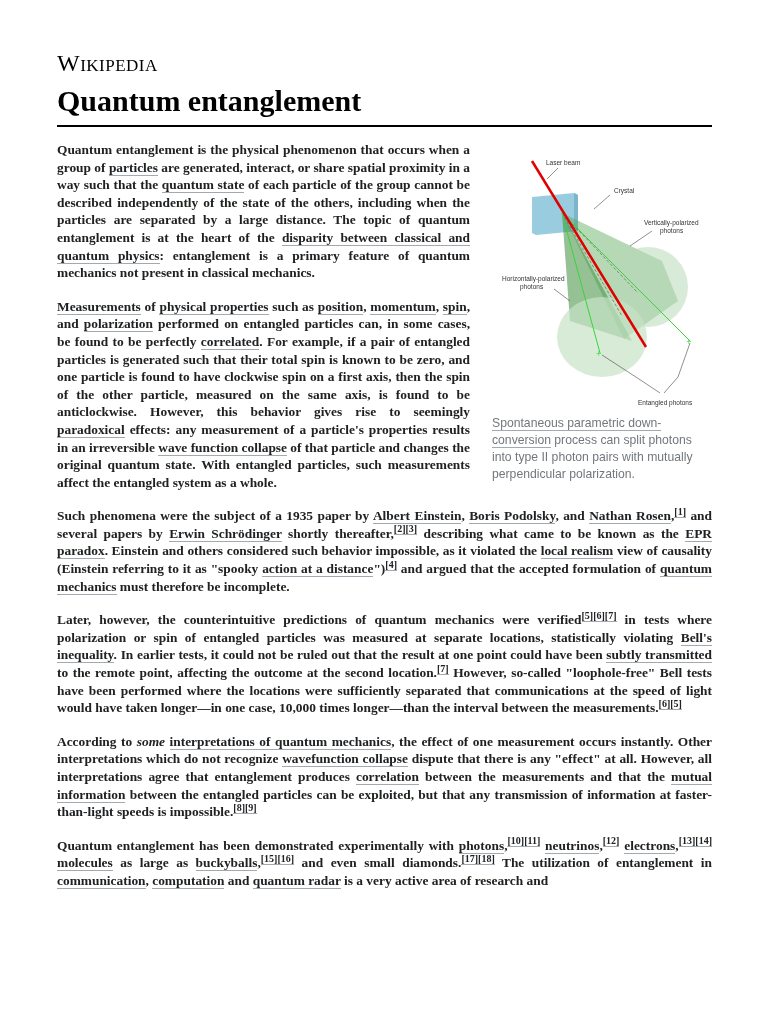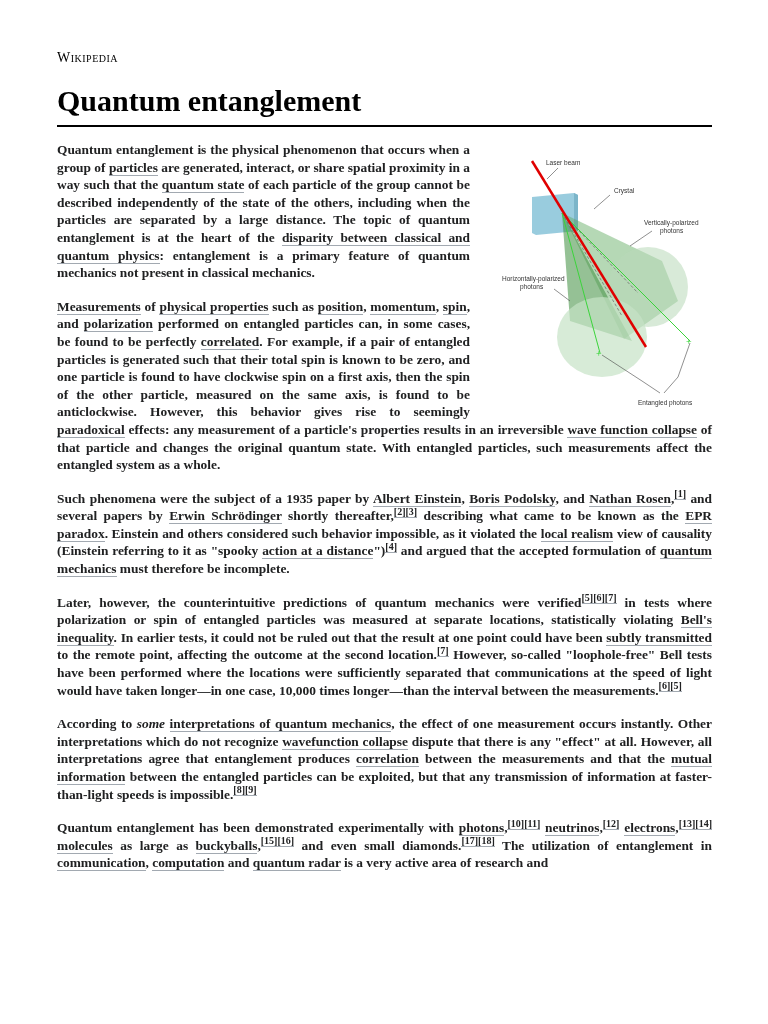--- a/index.html
+++ b/index.html
@@ -1,18 +1,18 @@
 <!DOCTYPE html>
 <html><head>
 <meta charset="utf-8">
 <style>
   html, body { margin: 0; padding: 0; background: #ffffff; }
   body { width: 768px; height: 1024px; overflow: hidden; position: relative;
          font-family: "Liberation Serif", "DejaVu Serif", serif; color: #202122; }
-  .logo { position: absolute; left: 57px; top: 50px; font-size: 14px; letter-spacing: 0.5px;
+  .logo { position: absolute; left: 57px; top: 50px; font-size: 24px; letter-spacing: 0.5px;
           font-family: "Liberation Serif", serif; color: #000; font-variant: small-caps; }
   .title { position: absolute; left: 57px; top: 84px; margin: 0; font-size: 30px; font-weight: bold;
            font-family: "Liberation Serif", serif; color: #000; line-height: 1.1; }
   .rule { position: absolute; left: 57px; top: 125px; width: 655px; height: 2px; background: #000; }
   .content { position: absolute; left: 57px; top: 141px; width: 655px; font-size: 13.4px; line-height: 17.6px; }
   p { margin: 0 0 16px 0; text-align: justify; font-weight: bold; }
   a { color: #202122; text-decoration: none; border-bottom: 1px solid #a2a9b1; }
   sup { font-size: 10px; line-height: 0; vertical-align: super; }
   sup a { border-bottom: 1px solid #a2a9b1; }
   .figure { float: right; width: 220px; margin: 0 0 8px 22px; }
@@ -61,20 +61,21 @@
         <text class="fig-label" x="152" y="84">Vertically-polarized</text>
         <text class="fig-label" x="168" y="92">photons</text>
         <line x1="62" y1="148" x2="78" y2="160" stroke="#444" stroke-width="0.6"></line>
         <text class="fig-label" x="10" y="140">Horizontally-polarized</text>
         <text class="fig-label" x="28" y="148">photons</text>
         <polyline points="110,214 150,240 168,252" fill="none" stroke="#444" stroke-width="0.6"></polyline>
         <polyline points="198,202 186,236 172,252" fill="none" stroke="#444" stroke-width="0.6"></polyline>
         <text class="fig-label" x="146" y="264">Entangled photons</text>
       </svg>
     </div>
+    <div class="caption"><a>Spontaneous parametric down-conversion</a><span> process can split photons into type II photon pairs with mutually perpendicular polarization.</span></div>
   </div>
 
   <p><b>Quantum entanglement</b><span> is the physical phenomenon that occurs when a group of </span><a>particles</a><span> are generated, interact, or share spatial proximity in a way such that the </span><a>quantum state</a><span> of each particle of the group cannot be described independently of the state of the others, including when the particles are separated by a large distance. The topic of quantum entanglement is at the heart of the </span><a>disparity between classical and quantum physics</a><span>: entanglement is a primary feature of quantum mechanics not present in classical mechanics.</span></p>
 
   <p><a>Measurements</a><span> of </span><a>physical properties</a><span> such as </span><a>position</a><span>, </span><a>momentum</a><span>, </span><a>spin</a><span>, and </span><a>polarization</a><span> performed on entangled particles can, in some cases, be found to be perfectly </span><a>correlated</a><span>. For example, if a pair of entangled particles is generated such that their total spin is known to be zero, and one particle is found to have clockwise spin on a first axis, then the spin of the other particle, measured on the same axis, is found to be anticlockwise. However, this behavior gives rise to seemingly </span><a>paradoxical</a><span> effects: any measurement of a particle's properties results in an irreversible </span><a>wave function collapse</a><span> of that particle and changes the original quantum state. With entangled particles, such measurements affect the entangled system as a whole.</span></p>
 
   <p><span>Such phenomena were the subject of a 1935 paper by </span><a>Albert Einstein</a><span>, </span><a>Boris Podolsky</a><span>, and </span><a>Nathan Rosen</a><span>,</span><sup><a>[1]</a></sup><span> and several papers by </span><a>Erwin Schrödinger</a><span> shortly thereafter,</span><sup><a>[2]</a><a>[3]</a></sup><span> describing what came to be known as the </span><a>EPR paradox</a><span>. Einstein and others considered such behavior impossible, as it violated the </span><a>local realism</a><span> view of causality (Einstein referring to it as "spooky </span><a>action at a distance</a><span>")</span><sup><a>[4]</a></sup><span> and argued that the accepted formulation of </span><a>quantum mechanics</a><span> must therefore be incomplete.</span></p>
 
   <p><span>Later, however, the counterintuitive predictions of quantum mechanics were verified</span><sup><a>[5]</a><a>[6]</a><a>[7]</a></sup><span> in tests where polarization or spin of entangled particles was measured at separate locations, statistically violating </span><a>Bell's inequality</a><span>. In earlier tests, it could not be ruled out that the result at one point could have been </span><a>subtly transmitted</a><span> to the remote point, affecting the outcome at the second location.</span><sup><a>[7]</a></sup><span> However, so-called "loophole-free" Bell tests have been performed where the locations were sufficiently separated that communications at the speed of light would have taken longer—in one case, 10,000 times longer—than the interval between the measurements.</span><sup><a>[6]</a><a>[5]</a></sup></p>
 

